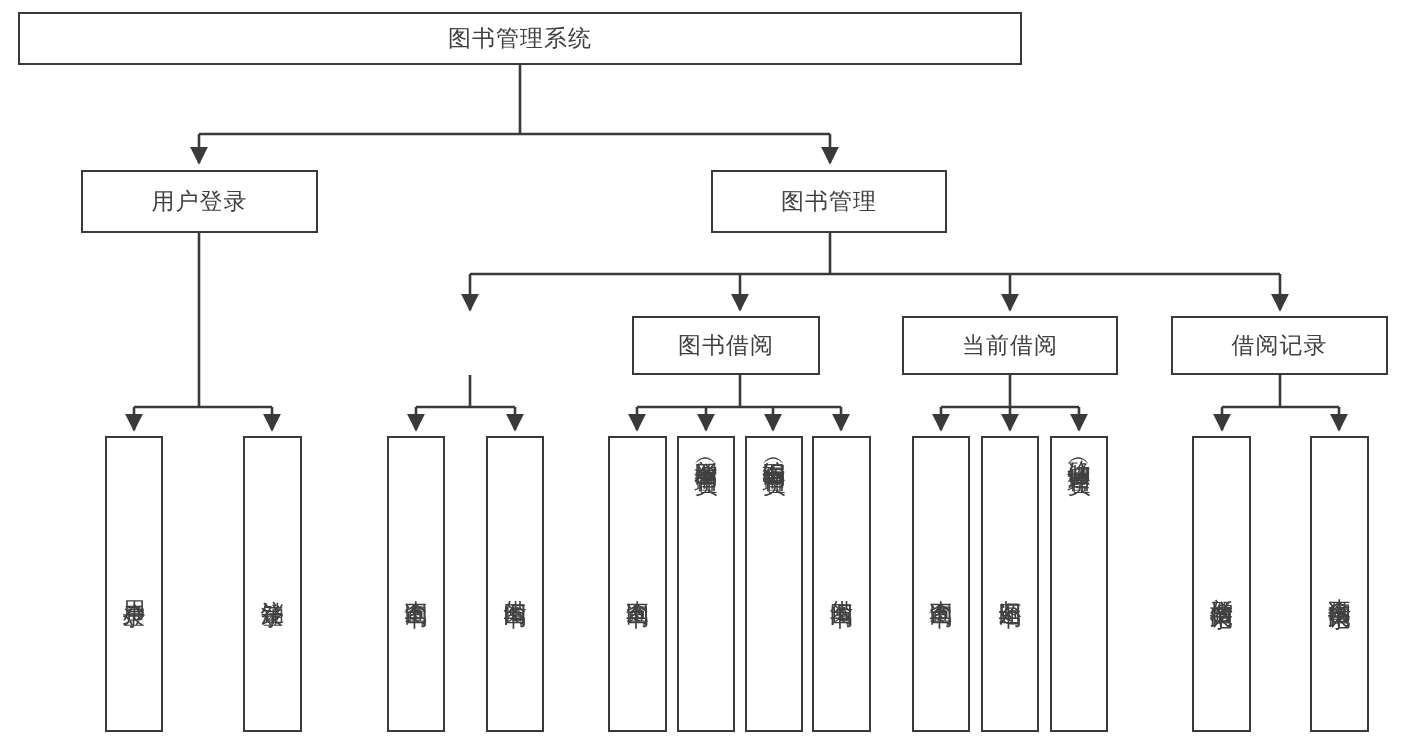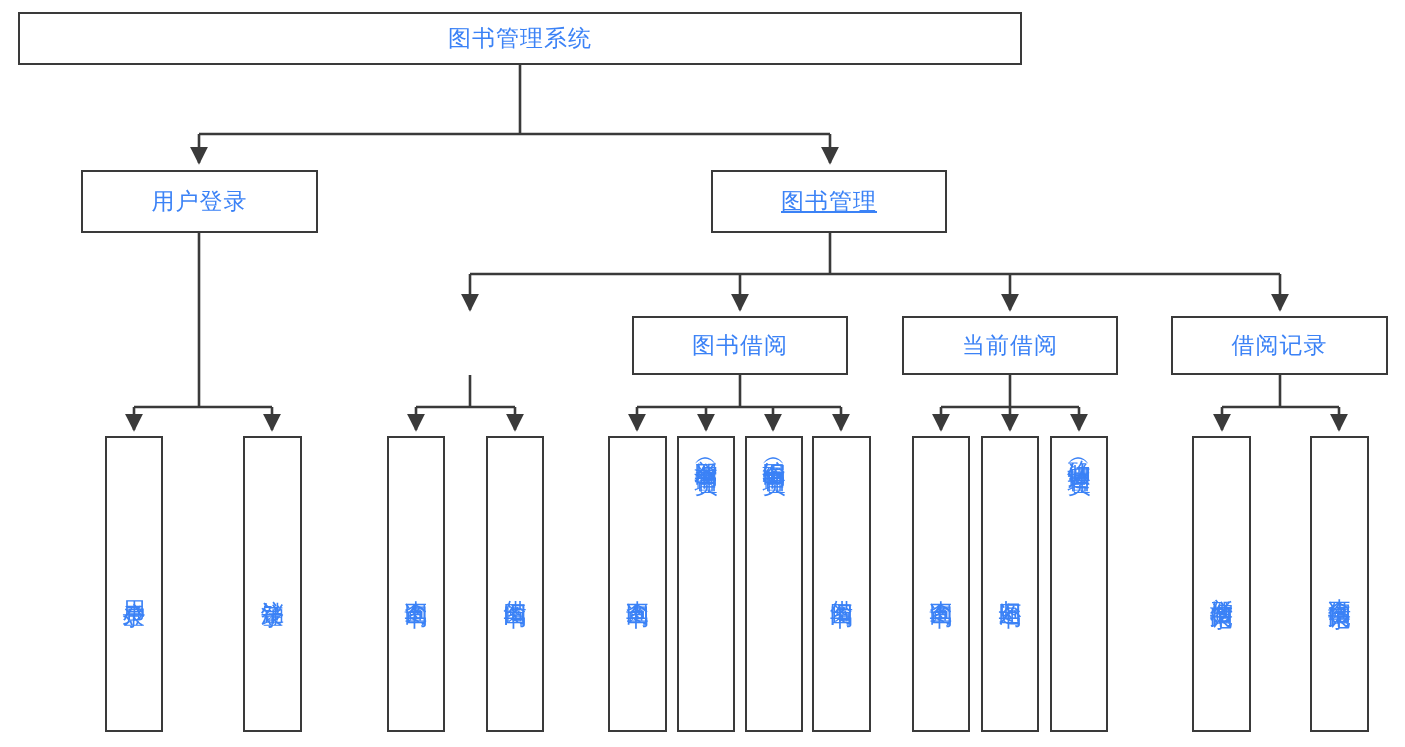--- a/index.html
+++ b/index.html
@@ -24,21 +24,21 @@
     pointer-events: none;
   }
   .node {
     position: absolute;
     box-sizing: border-box;
     background: #ffffff;
     border: 2px solid #3a3a3a;
     display: flex;
     align-items: center;
     justify-content: center;
-    color: #3b82f6;
+    color: #404040;
   }
   .node.h {
     font-size: 23px;
     letter-spacing: 1px;
   }
   .node.h .label {
     white-space: nowrap;
     line-height: 1;
   }
   .node.leaf {
@@ -121,25 +121,25 @@
     </g>
   </svg>
 
   <div class="node h" style="left:18px; top:12px; width:1004px; height:53px;">
     <span class="label">图书管理系统</span>
   </div>
 
   <div class="node h" style="left:81px; top:170px; width:237px; height:63px;">
     <span class="label">用户登录</span>
   </div>
-  <div class="node h" style="left:711px; top:170px; width:236px; height:63px;text-decoration:underline;">
+  <div class="node h" style="left:711px; top:170px; width:236px; height:63px;">
     <span class="label">图书管理</span>
   </div>
 
-  <div class="node h" style="left:632px; top:316px; width:216px; height:59px;">
+  <div class="node h" style="left:632px; top:316px; width:188px; height:59px;">
     <span class="label">图书借阅</span>
   </div>
   <div class="node h" style="left:902px; top:316px; width:216px; height:59px;">
     <span class="label">当前借阅</span>
   </div>
   <div class="node h" style="left:1171px; top:316px; width:217px; height:59px;">
     <span class="label">借阅记录</span>
   </div>
 
   <div class="node leaf" style="left:105px; top:436px; width:58px; height:296px;">

